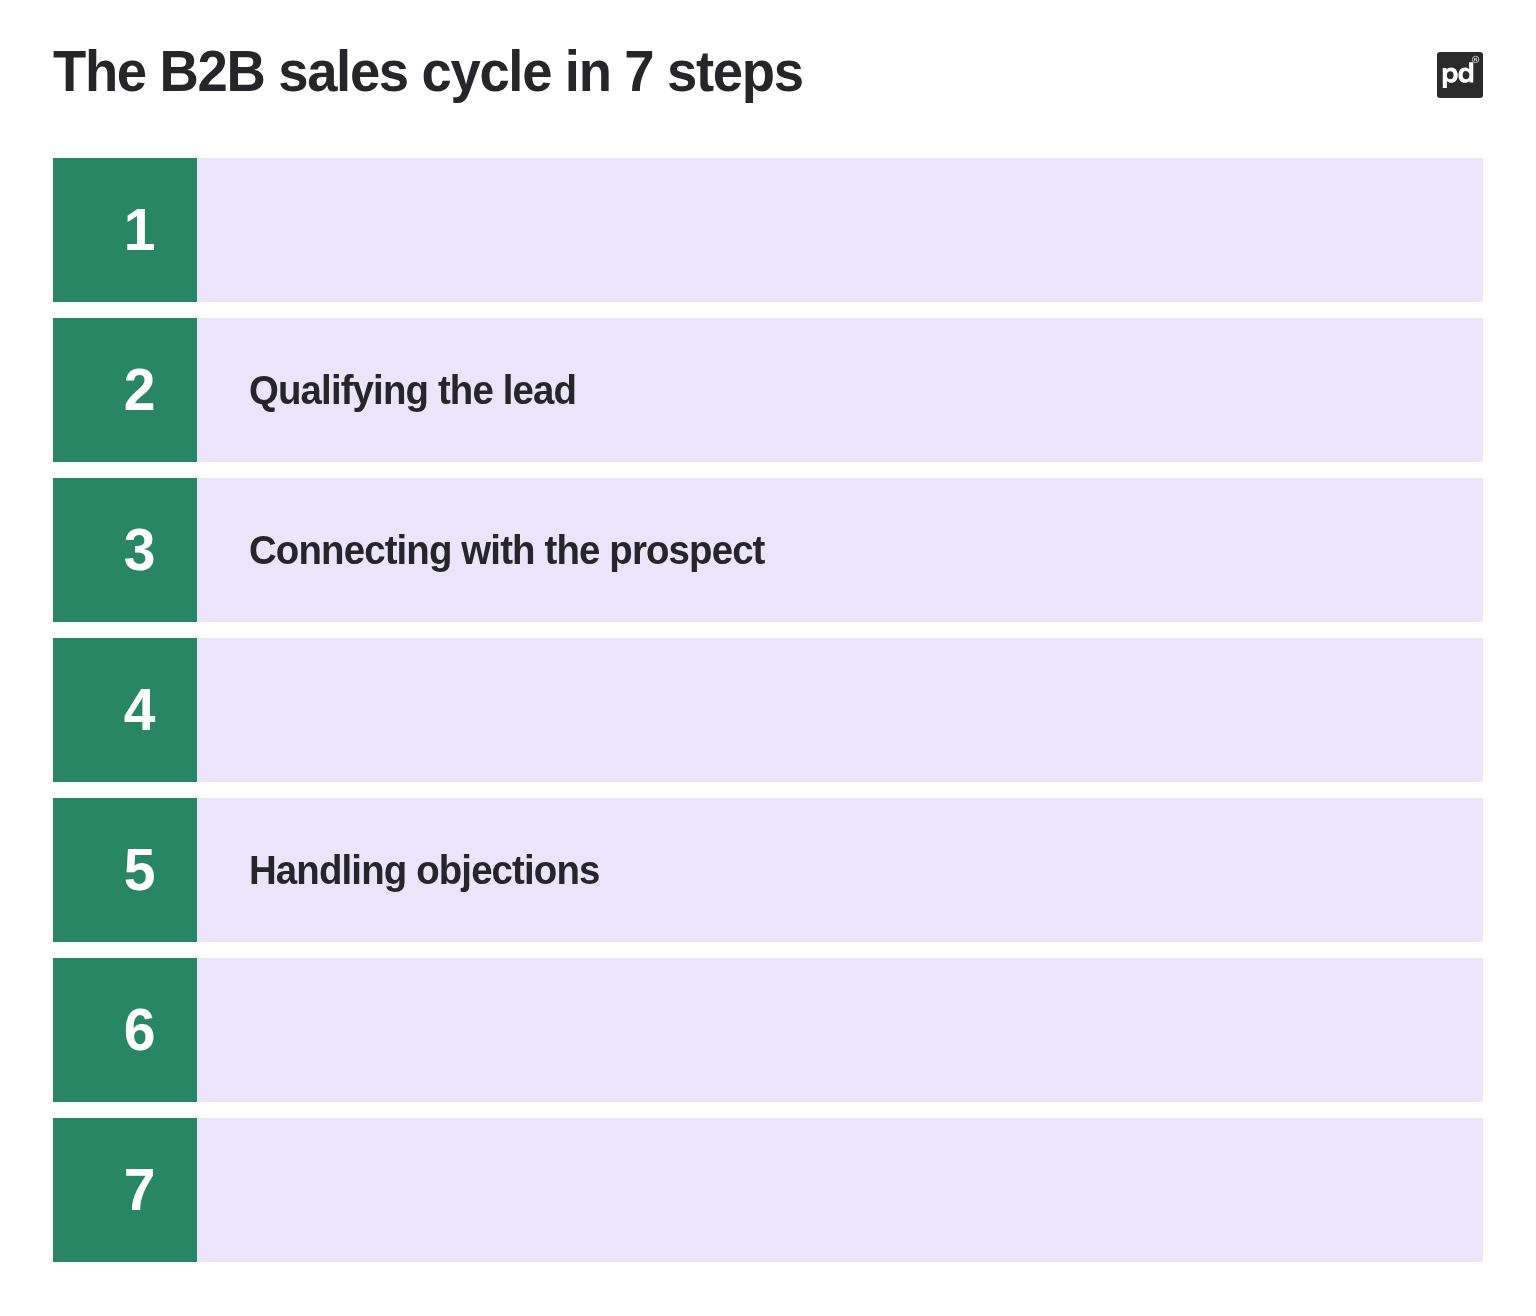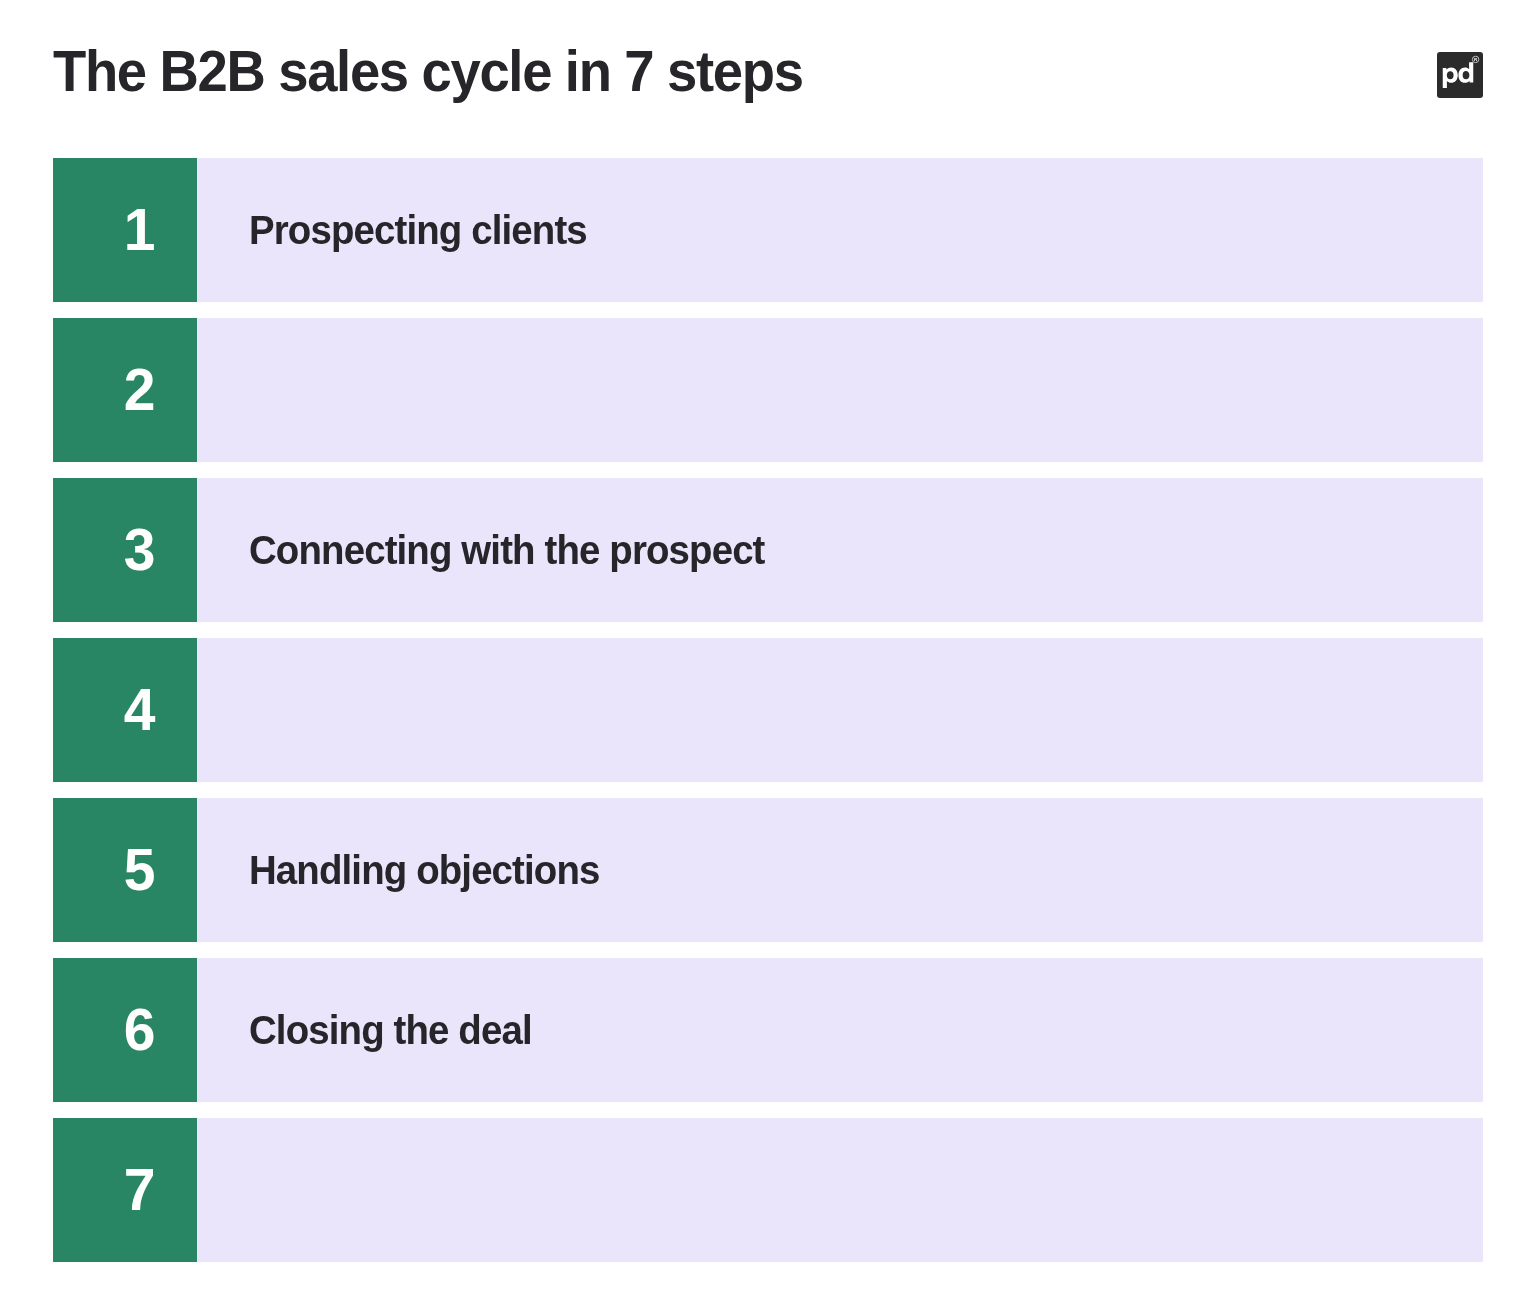--- a/index.html
+++ b/index.html
@@ -145,28 +145,28 @@
       </svg>
     </div>
   </div>
 
   <div class="steps-list">
 
     <div class="step-row">
       <div class="step-number-box">
         <span class="step-number">1</span>
       </div>
+    </div>
+
+    <div class="step-row">
+      <div class="step-number-box">
+        <span class="step-number">2</span>
+      </div>
       <div class="step-label-cell">
-        <span class="step-label">Prospecting clients</span>
-      </div>
-    </div>
-
-    <div class="step-row">
-      <div class="step-number-box">
-        <span class="step-number">2</span>
+        <span class="step-label">Qualifying the lead</span>
       </div>
     </div>
 
     <div class="step-row">
       <div class="step-number-box">
         <span class="step-number">3</span>
       </div>
       <div class="step-label-cell">
         <span class="step-label">Connecting with the prospect</span>
       </div>
@@ -184,23 +184,20 @@
       </div>
       <div class="step-label-cell">
         <span class="step-label">Handling objections</span>
       </div>
     </div>
 
     <div class="step-row">
       <div class="step-number-box">
         <span class="step-number">6</span>
       </div>
-      <div class="step-label-cell">
-        <span class="step-label">Closing the deal</span>
-      </div>
     </div>
 
     <div class="step-row">
       <div class="step-number-box">
         <span class="step-number">7</span>
       </div>
     </div>
 
   </div>
 </div>

